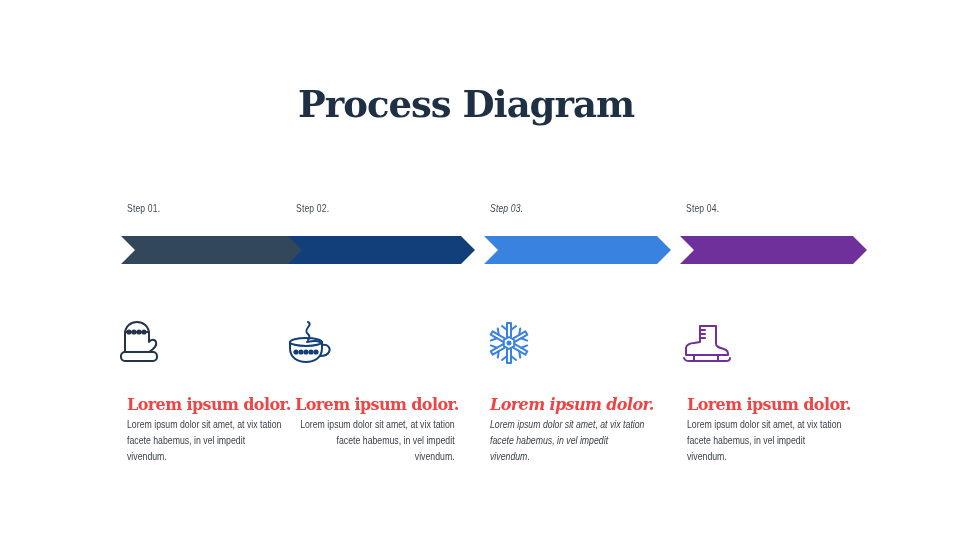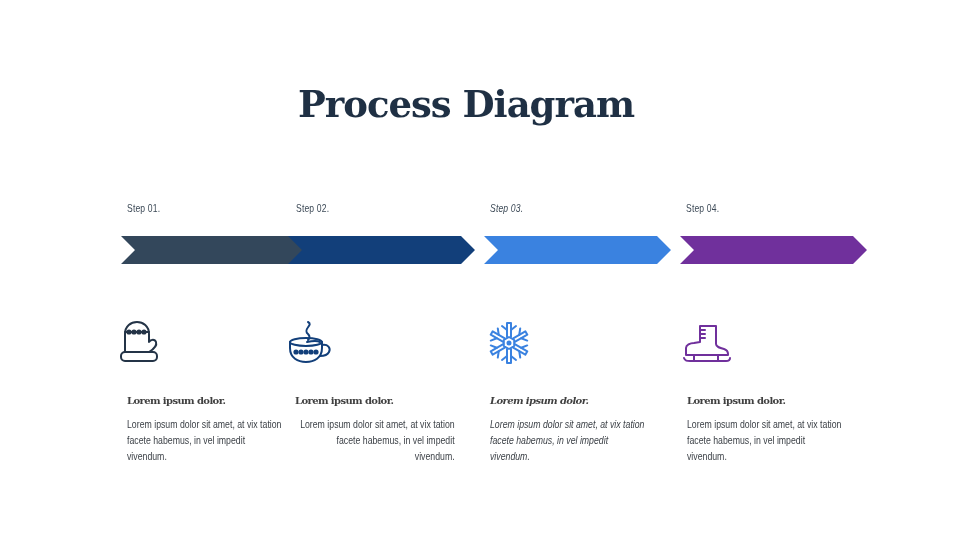--- a/index.html
+++ b/index.html
@@ -18,22 +18,22 @@
       font-family: "Liberation Sans", sans-serif; font-size: 11px;
       color: #3d4a57; transform: scaleX(0.78); transform-origin: left top;
       letter-spacing: 0.2px;
     }
     .chevron { position: absolute; top: 236px; left: 0; width: 188px; height: 28px; }
     .chevron svg { display: block; }
     .icon { position: absolute; top: 320px; left: 0; width: 46px; height: 46px; }
     .icon svg { display: block; }
     .heading {
       position: absolute; top: 395px; left: 6px; white-space: nowrap;
-      font-family: "DejaVu Serif", serif; font-weight: bold; font-size: 10px;
-      color: #404040; letter-spacing: -0.6px;
+      font-family: "DejaVu Serif", serif; font-weight: bold; font-size: 16px;
+      color: #ef4444; letter-spacing: -0.6px;
     }
     .body-text {
       position: absolute; top: 416px; left: 6px; width: 210px;
       font-family: "Liberation Sans", sans-serif; font-size: 11.5px; line-height: 16px;
       color: #3a3f45; transform: scaleX(0.76); transform-origin: left top;
     }
   </style>
 </head>
 <body>
 

